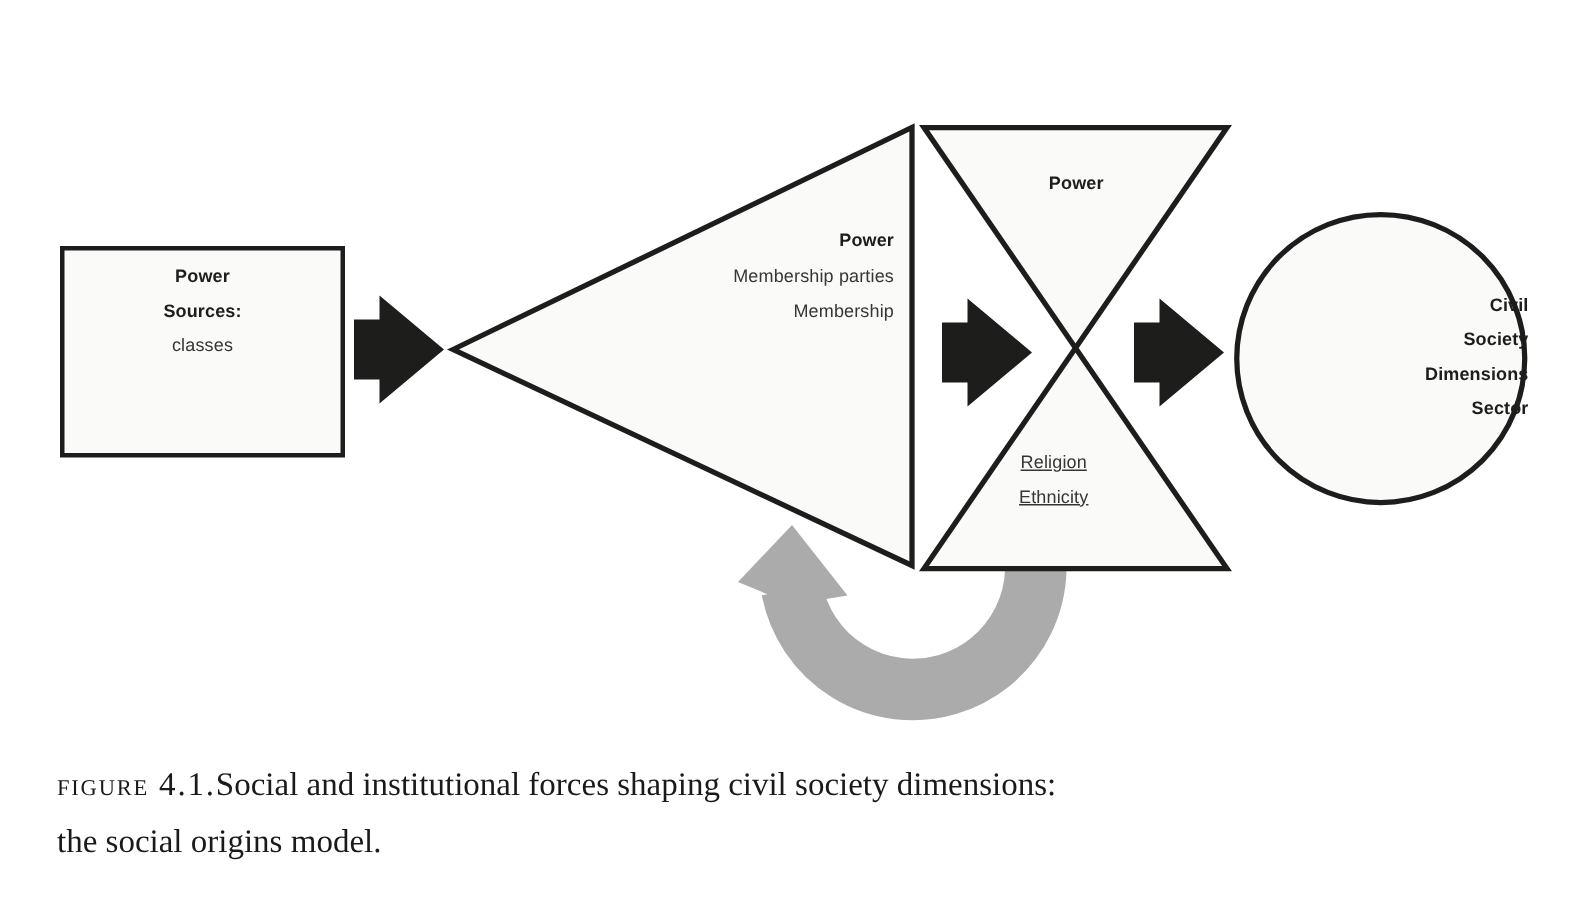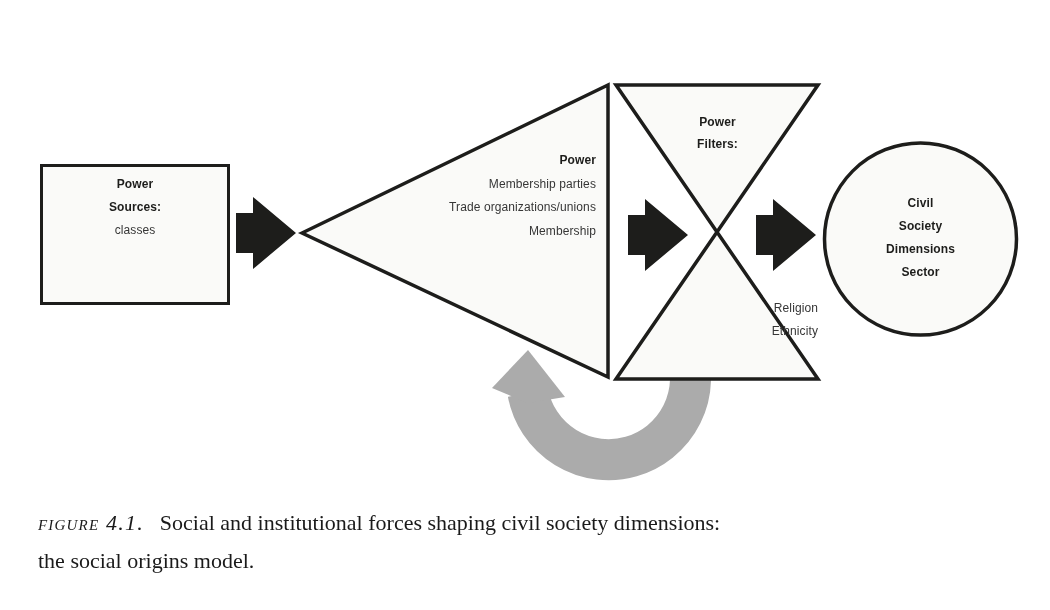--- a/index.html
+++ b/index.html
@@ -14,26 +14,26 @@
   svg.layer { position:absolute; left:0; top:0; }
   .shape { fill:var(--shape-fill); stroke:var(--shape-stroke); }
   .arrow { fill:var(--arrow-black); }
   .feedback-head { fill:var(--feedback-gray); }
   .feedback-arc { stroke:var(--feedback-gray); fill:none; }
   .txt { position:absolute; font-size:12px; line-height:23px; color:var(--body-text); letter-spacing:0.1px; }
   .txt .b { font-weight:700; color:var(--title-text); }
   .sources       { left:40px;  top:173px; width:190px; text-align:center; }
   .amplifiers    { left:250px; top:149px; width:346px; text-align:right; line-height:23.5px; white-space:nowrap; }
   .filters-top   { left:617px; top:111px; width:201px; text-align:center; line-height:22px; }
-  .filters-bottom{ left:617px; top:297px; width:201px; text-align:right; line-height:22.5px; }
-  .outcome       { left:822px; top:192px; width:197px; text-align:center; font-weight:700; color:var(--title-text); }
+  .filters-bottom{ left:602px; top:297px; width:201px; text-align:center; line-height:22.5px;text-decoration:underline; }
+  .outcome       { left:822px; top:192px; width:197px; text-align:right; font-weight:700; color:var(--title-text); }
   .caption { position:absolute; left:38px; top:504px; width:985px;
              font-family:"Liberation Serif", serif; font-size:22px; line-height:38px;
              color:var(--caption-text); }
-  .figlabel { font-variant:small-caps; text-transform:lowercase; letter-spacing:1.2px; margin-right:16px;font-style:italic; }
+  .figlabel { font-variant:small-caps; text-transform:lowercase; letter-spacing:1.2px; margin-right:0; }
 </style>
 </head>
 <body>
 
 <div class="stage">
 
   <svg class="layer" width="1050" height="610" viewBox="0 0 1050 610">
 
     <g>
       <path class="feedback-arc" d="M 685 348 A 82 82 0 1 1 528 393" stroke-width="41"></path>
@@ -55,27 +55,25 @@
 
   <div class="txt sources">
     <div class="b">Power</div>
     <div class="b">Sources:</div>
     <div>classes</div>
   </div>
 
   <div class="txt amplifiers">
     <div class="b">Power</div>
     <div>Membership parties</div>
-    <div>Trade organizations/unions</div>
     <div>Membership</div>
   </div>
 
   <div class="txt filters-top">
     <div class="b">Power</div>
-    <div class="b">Filters:</div>
   </div>
 
   <div class="txt filters-bottom">
     <div>Religion</div>
     <div>Ethnicity</div>
   </div>
 
   <div class="txt outcome">
     <div>Civil</div>
     <div>Society</div>

